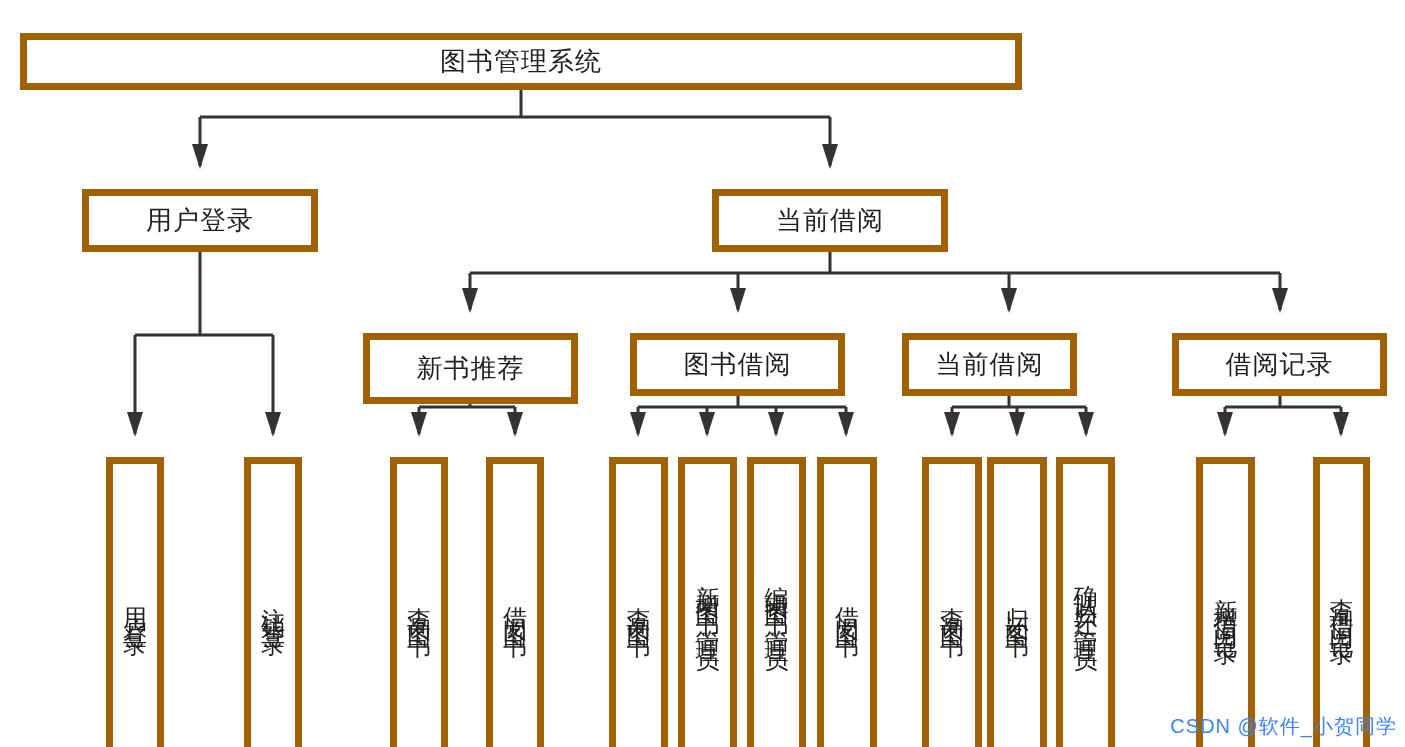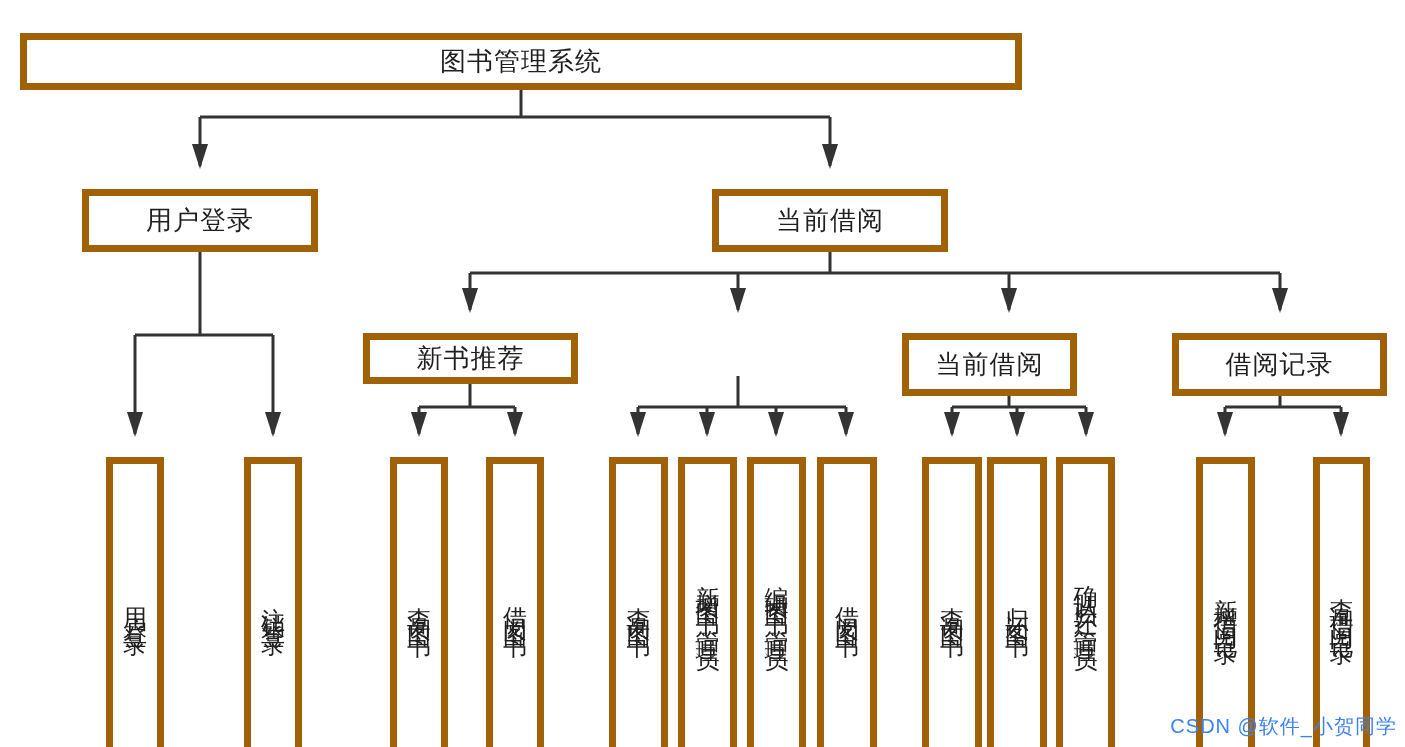--- a/index.html
+++ b/index.html
@@ -91,21 +91,22 @@
     <path d="M1280 376 V407 M1225 407 H1341 M1225 407 V434 M1341 407 V434" stroke="#333333" stroke-width="3" fill="none"></path>
     <polygon points="1217,412 1233,412 1225,437" fill="#333333"></polygon>
     <polygon points="1333,412 1349,412 1341,437" fill="#333333"></polygon>
   </svg>
 
   <div class="node hnode" style="left:20px; top:13px; width:1002px; height:57px;">图书管理系统</div>
 
   <div class="node hnode" style="left:82px; top:169px; width:236px; height:63px;">用户登录</div>
   <div class="node hnode" style="left:712px; top:169px; width:236px; height:63px;">当前借阅</div>
 
-  <div class="node hnode" style="left:363px; top:313px; width:215px; height:51px;">新书推荐</div>
+  <div class="node hnode" style="left:363px; top:313px; width:215px; height:71px;">新书推荐</div>
+  <div class="node hnode" style="left:630px; top:313px; width:215px; height:63px;">图书借阅</div>
   <div class="node hnode" style="left:902px; top:313px; width:175px; height:63px;">当前借阅</div>
   <div class="node hnode" style="left:1172px; top:313px; width:215px; height:63px;">借阅记录</div>
 
   <div class="node vnode" style="left:106px; width:58px;">用户登录</div>
   <div class="node vnode" style="left:244px; width:58px;">注销登录</div>
 
   <div class="node vnode" style="left:390px; width:58px;">查询图书</div>
   <div class="node vnode" style="left:486px; width:58px;">借阅图书</div>
 
   <div class="node vnode" style="left:609px; width:59px;">查询图书</div>

